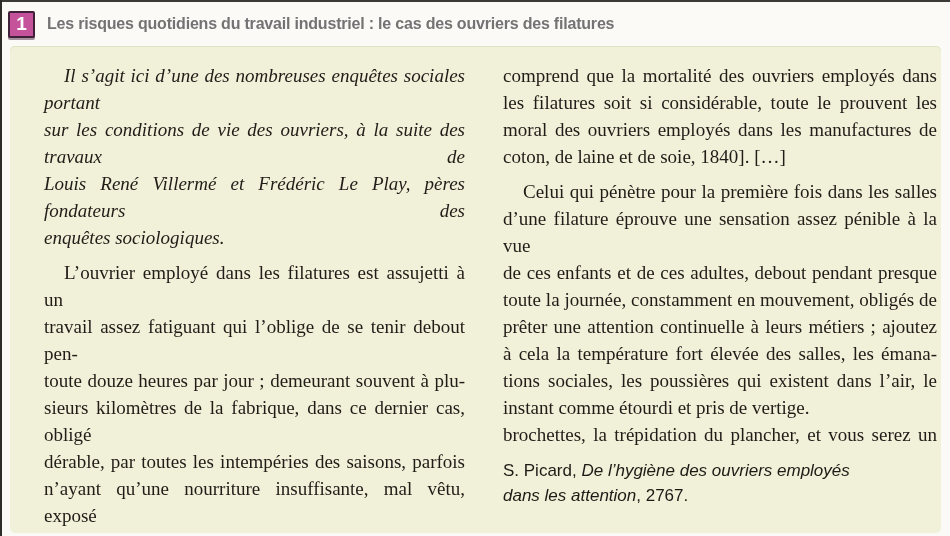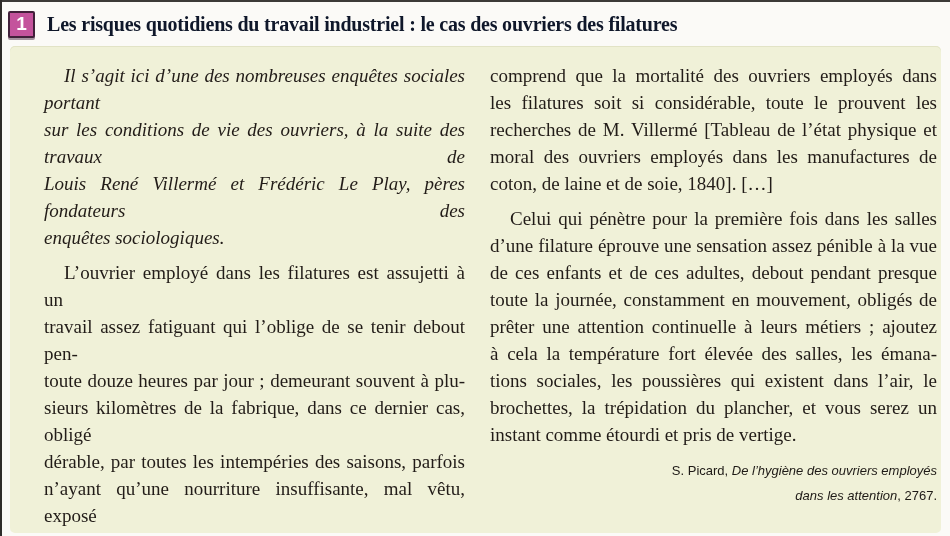--- a/index.html
+++ b/index.html
@@ -29,55 +29,55 @@
     background: #c4539c;
     border: 2px solid #41203a;
     box-shadow: 0 2px 0 rgba(58,22,48,0.45);
     color: #ffffff;
     font-family: "Liberation Sans", sans-serif;
     font-weight: bold; font-size: 19px;
     display: flex; align-items: center; justify-content: center;
     border-radius: 2px;
   }
   .title {
-    font-family: Liberation Serif, serif;
+    font-family: Liberation Sans, sans-serif;
     font-weight: bold;
-    font-size: 20px;
+    font-size: 16px;
     letter-spacing: -0.2px;
-    color: #0f172a;
+    color: #737373;
     white-space: nowrap;
   }
   
   .panel {
     position: absolute; left: 10px; top: 46px; right: 9px; bottom: 3px;
     background: #f0f1d8;
     border-radius: 5px;
     box-shadow: inset 0 1px 0 #e2e3c6;
     padding: 16px 4px 0 34px;
-    display: flex; gap: 25px;
+    display: flex; gap: 38px;
   }
   .col { color: #221c18; font-size: 19px; line-height: 27px; }
   .col-1 { width: 421px; flex: 0 0 421px; }
   .col-2 { flex: 1; }
   .para { margin: 0; }
   .para + .para { margin-top: 8px; }
   .para.intro { font-style: italic; }
   .tline {
     text-align: justify;
     text-align-last: justify;
     white-space: normal;
   }
   .tline.last { text-align-last: left; }
   .tline.first { text-indent: 20px; }
   
   .source {
     margin-top: 10px;
-    text-align: right;
+    text-align: left;
     font-family: "Liberation Sans", sans-serif;
-    font-size: 13px;
+    font-size: 17px;
     line-height: 25px;
     color: #1e1a16;
   }
   .source .it { font-style: italic; }
 </style>
 </head>
 <body>
 
 <div class="scan-top"></div>
 <div class="scan-left"></div>
@@ -101,33 +101,32 @@
         <div class="tline">toute douze heures par jour ; demeurant souvent à plu-</div>
         <div class="tline">sieurs kilomètres de la fabrique, dans ce dernier cas, obligé</div>
         <div class="tline">dérable, par toutes les intempéries des saisons, parfois</div>
         <div class="tline">n’ayant qu’une nourriture insuffisante, mal vêtu, exposé</div>
       </div>
   </div>
   <div class="col col-2">
     <div class="para">
         <div class="tline">comprend que la mortalité des ouvriers employés dans</div>
         <div class="tline">les filatures soit si considérable, toute le prouvent les</div>
-        <div class="tline">recherches de M. Villermé [Tableau de l’état physique et</div>
         <div class="tline">moral des ouvriers employés dans les manufactures de</div>
         <div class="tline last">coton, de laine et de soie, 1840]. […]</div>
       </div>
     <div class="para">
         <div class="tline first">Celui qui pénètre pour la première fois dans les salles</div>
         <div class="tline">d’une filature éprouve une sensation assez pénible à la vue</div>
         <div class="tline">de ces enfants et de ces adultes, debout pendant presque</div>
         <div class="tline">toute la journée, constamment en mouvement, obligés de</div>
         <div class="tline">prêter une attention continuelle à leurs métiers ; ajoutez</div>
         <div class="tline">à cela la température fort élevée des salles, les émana-</div>
         <div class="tline">tions sociales, les poussières qui existent dans l’air, le</div>
+        <div class="tline last">instant comme étourdi et pris de vertige.</div>
         <div class="tline">brochettes, la trépidation du plancher, et vous serez un</div>
-        <div class="tline last">instant comme étourdi et pris de vertige.</div>
       </div>
     <div class="source">
       <div><span>S. Picard, </span><span class="it">De l’hygiène des ouvriers employés</span></div>
       <div><span class="it">dans les attention</span><span>, 2767.</span></div>
     </div>
   </div>
 </div>
 
 </body></html>

